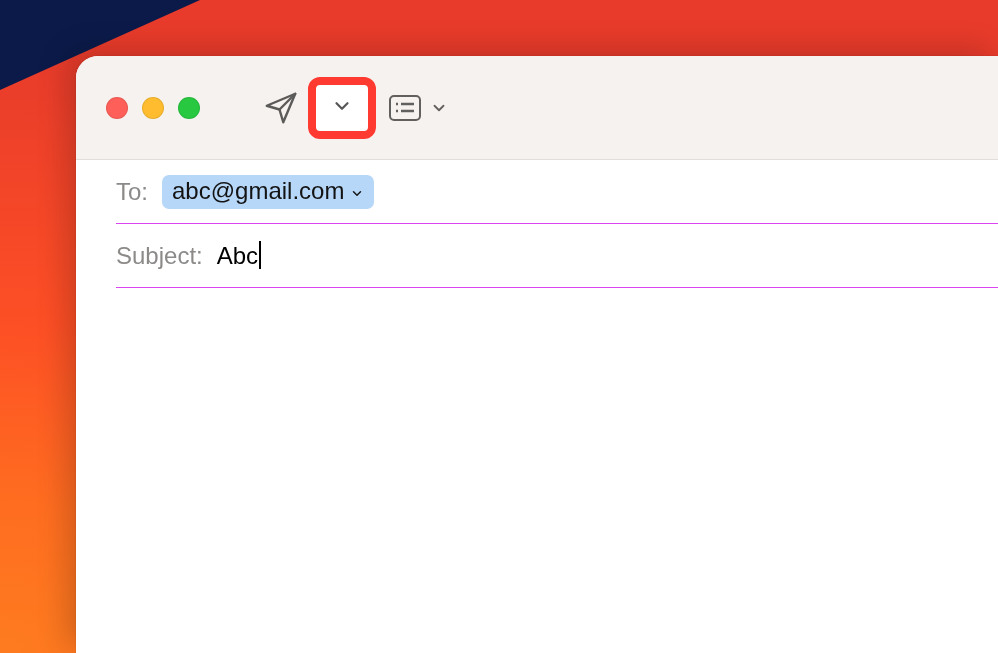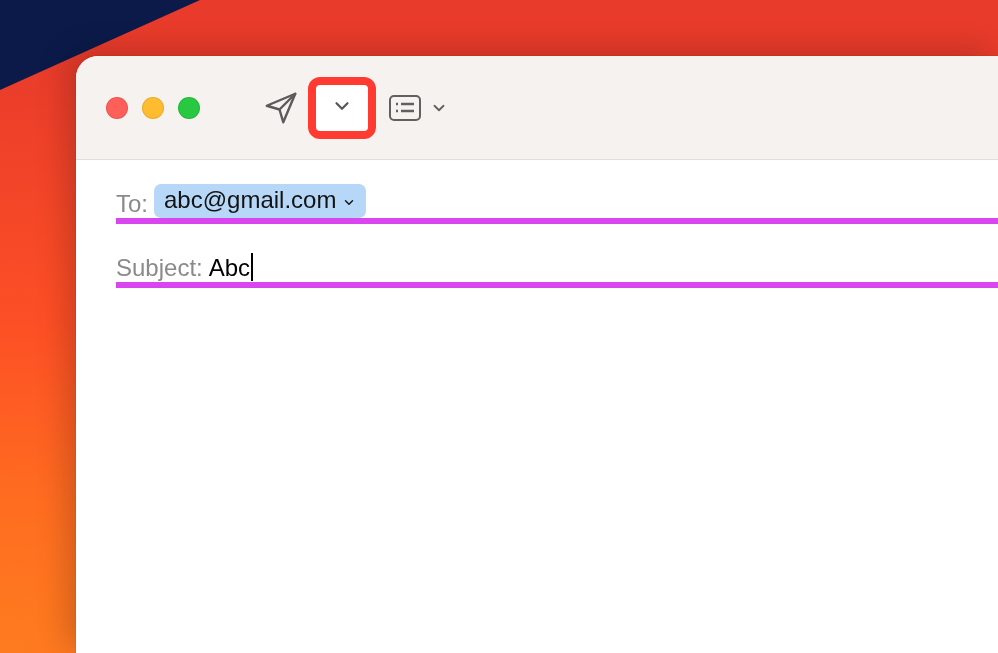--- a/index.html
+++ b/index.html
@@ -78,24 +78,25 @@
     .header-btn {
       display: flex; align-items: center; gap: 8px;
       color: #62605e;
     }
     .fields {
       padding-left: 40px;
       padding-right: 0;
     }
     .field-row {
       display: flex;
-      align-items: flex-end;
+      align-items: center;
       min-height: 64px;
-      border-bottom: 6px solid #d946ef;
+      border-bottom: 1px solid #d946ef;
       font-size: 24px;
+      gap: 8px;
     }
     .field-label {
       color: #8c8a89;
       font-weight: 400;
       padding-right: 6px;
     }
     .token {
       background: #b7d7f8;
       border-radius: 7px;
       padding: 2px 30px 4px 10px;

